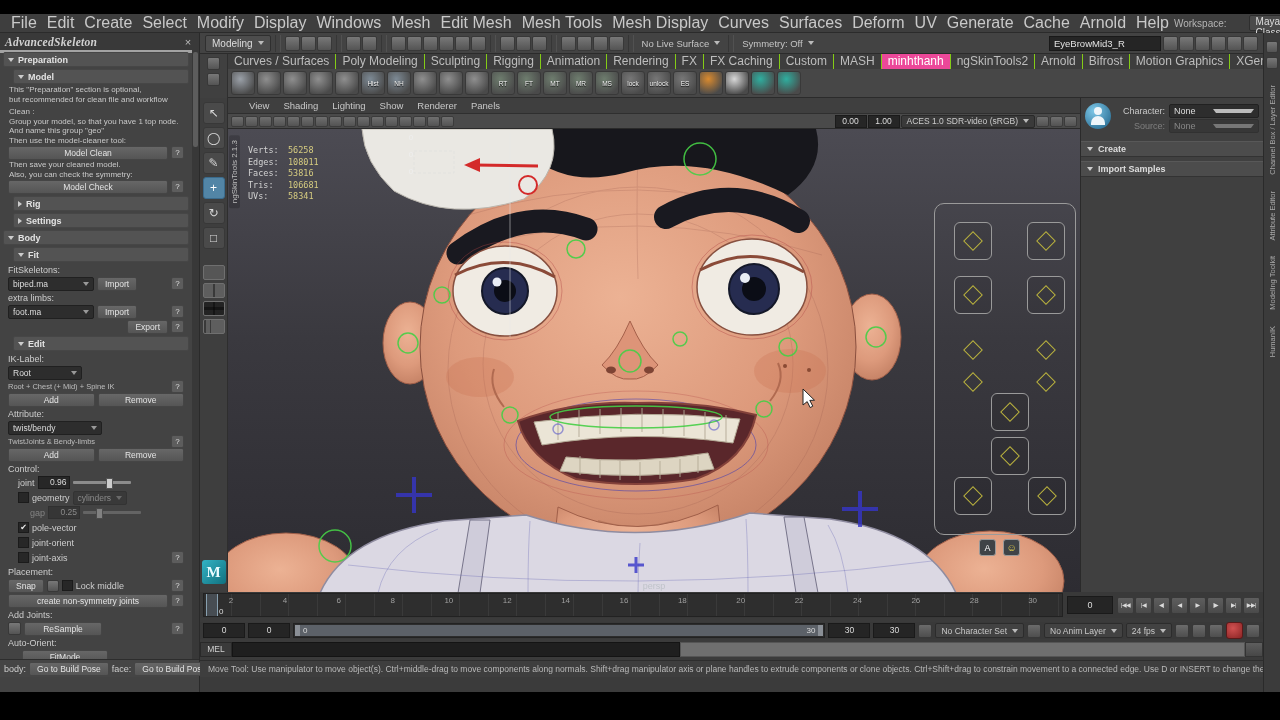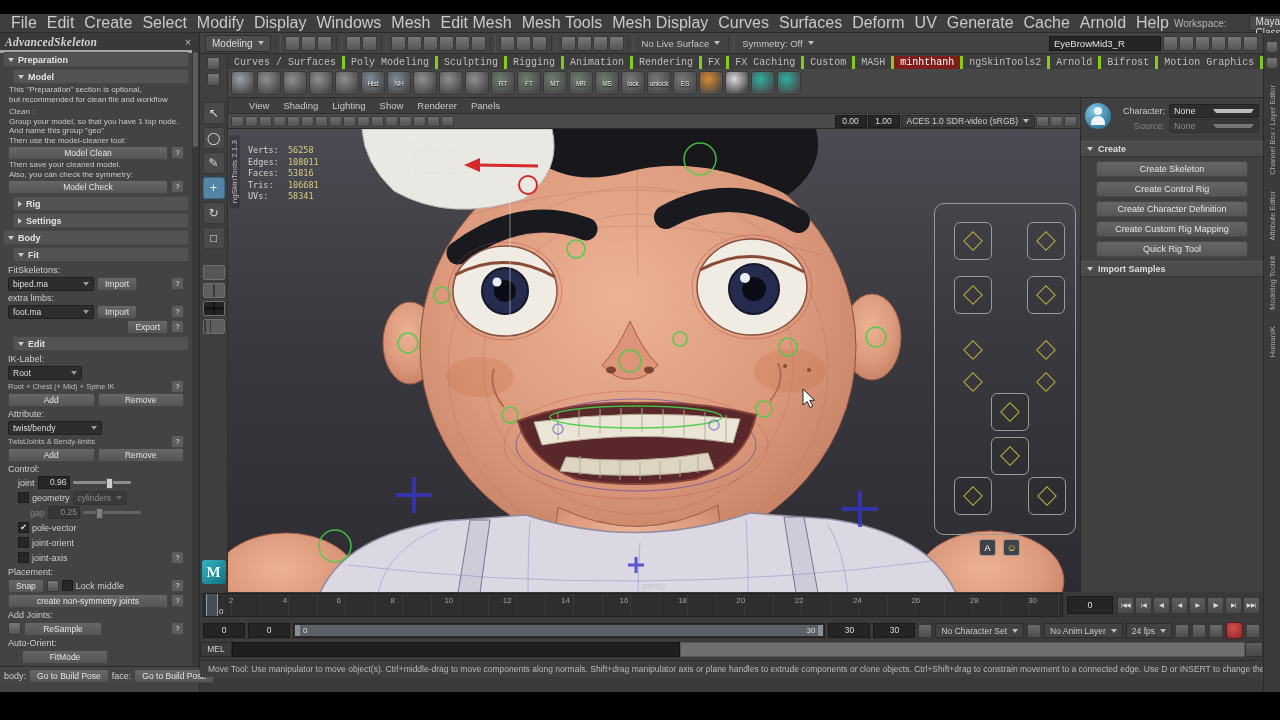--- a/index.html
+++ b/index.html
@@ -19,34 +19,34 @@
   .sep{width:4px;height:17px;border-left:1px solid #363636;border-right:1px solid #515151;margin:0 2px;}
   .icgrp{display:flex;gap:1px;}
   .ic{width:15px;height:15px;border-radius:2px;background:linear-gradient(180deg,#787878,#545454);border:1px solid #383838;box-sizing:border-box;}
   .dd{display:flex;align-items:center;gap:5px;font-size:9.5px;color:#c5c5c5;padding:0 4px;white-space:nowrap;}
   .grow{flex:1;}
   .sel-field{background:#252525;border:1px solid #191919;color:#e2e2e2;font-size:9.5px;height:15px;width:112px;padding:0 4px;box-sizing:border-box;}
   
   .shelfctl{position:absolute;left:200px;top:40px;width:28px;height:44px;background:#404040;display:flex;flex-direction:column;align-items:center;gap:3px;padding-top:3px;box-sizing:border-box;border-right:1px solid #2f2f2f;}
   .shelfctl .ic{width:13px;height:13px;}
   .shelftabs{position:absolute;left:228px;top:40px;width:1035px;height:15px;background:#3d3d3d;display:flex;align-items:flex-end;box-sizing:border-box;overflow:hidden;}
-  .stab{font-size:10px;color:#bdbdbd;padding:1px 6px;border-right:3px solid #84cc16;white-space:nowrap;font-family:Liberation Mono, monospace;}
-  .stab.active{background:#7f1d1d;color:#fff;}
+  .stab{font-size:12px;color:#bdbdbd;padding:1px 6px;border-right:1px solid #84cc16;white-space:nowrap;}
+  .stab.active{background:#ec4899;color:#fff;}
   .shelficons{position:absolute;left:228px;top:55px;width:1035px;height:29px;background:#474747;display:flex;align-items:center;gap:2px;padding:0 3px;box-sizing:border-box;border-bottom:1px solid #2b2b2b;}
   .sic{position:relative;width:24px;height:24px;border-radius:3px;background:radial-gradient(circle at 38% 32%,var(--c,#8f8f8f) 0%,#4a4a4a 78%);border:1px solid #393939;box-sizing:border-box;flex:0 0 auto;}
   .sic span{position:absolute;left:0;right:0;top:8px;text-align:center;font-size:6.5px;color:#f2f2f2;text-shadow:0 1px 1px #000;}
   
   .lp{position:absolute;left:0;top:19px;width:200px;height:659px;background:#434343;border-right:1px solid #2a2a2a;box-sizing:border-box;}
   .lp-title{height:17px;display:flex;align-items:center;padding:0 5px;background:#393939;border-bottom:3px solid #a3a3a3;}
   .lp-logo{font-size:11.5px;font-style:italic;font-weight:bold;color:#d2d2d2;font-family:"Liberation Serif","DejaVu Serif",serif;letter-spacing:.3px;}
   .lp-close{margin-left:auto;font-size:11px;color:#bbb;width:12px;text-align:center;}
   .lp-body{position:absolute;top:17px;left:0;right:7px;bottom:17px;overflow:hidden;}
   .lp-scrollbar{position:absolute;top:17px;right:0;width:7px;bottom:17px;background:#383838;}
   .lp-thumb{position:absolute;top:2px;left:1px;width:5px;height:95px;background:#5d5d5d;border-radius:2px;}
-  .lp-footer{position:absolute;left:0;right:0;bottom:8px;height:17px;display:flex;align-items:center;gap:3px;padding:0 4px;background:#454545;border-top:1px solid #2d2d2d;}
+  .lp-footer{position:absolute;left:0;right:0;bottom:15px;height:17px;display:flex;align-items:center;gap:3px;padding:0 4px;background:#454545;border-top:1px solid #2d2d2d;}
   .sec{display:flex;align-items:center;gap:4px;background:#535353;border:1px solid #464646;border-radius:2px;margin:2px 3px 1px;height:13px;padding:0 4px;font-size:9px;color:#e3e3e3;font-weight:bold;}
   .sec.sub{margin-left:13px;}
   .tri-d{width:0;height:0;border-left:3.5px solid transparent;border-right:3.5px solid transparent;border-top:4.5px solid #ccc;}
   .tri-r{width:0;height:0;border-top:3.5px solid transparent;border-bottom:3.5px solid transparent;border-left:4.5px solid #ccc;}
   .note{font-size:8px;color:#c9c9c9;padding:0 9px;line-height:9.5px;white-space:nowrap;}
   .hint{font-size:7.5px;color:#bdbdbd;white-space:nowrap;}
   .row{display:flex;align-items:center;gap:3px;padding:1px 8px;height:13px;}
   .btn{background:linear-gradient(180deg,#676767,#555);border:1px solid #454545;border-radius:2px;color:#e4e4e4;font-size:8.5px;text-align:center;padding:0 7px;height:12px;line-height:12px;white-space:nowrap;box-sizing:content-box;}
   .q{width:11px;height:11px;background:#5d5d5d;border:1px solid #454545;border-radius:2px;color:#ddd;font-size:8px;line-height:11px;text-align:center;margin-left:auto;flex:0 0 auto;}
   .sel{display:flex;align-items:center;background:#2d2d2d;border:1px solid #202020;border-radius:2px;height:12px;padding:0 4px;font-size:8.5px;color:#ddd;gap:5px;white-space:nowrap;}
@@ -781,28 +781,20 @@
               <span>None</span>
               <span class="tri"></span>
             </span>
         </div>
       </div>
     </div>
     <div class="rph">
         <span class="tri-d"></span>
         <span>Create</span>
       </div>
-    <div>
-
-    <span class="rp-btn">Create Skeleton</span>
-        <span class="rp-btn">Create Control Rig</span>
-        <span class="rp-btn">Create Character Definition</span>
-        <span class="rp-btn">Create Custom Rig Mapping</span>
-        <span class="rp-btn">Quick Rig Tool</span>
-      </div>
     <div class="rph">
         <span class="tri-d"></span>
         <span>Import Samples</span>
       </div>
   </div>
 
   <div class="rstrip">
     <span style="display:flex;flex-direction:column;gap:4px;">
         <span class="ic"></span>
         <span class="ic"></span>

